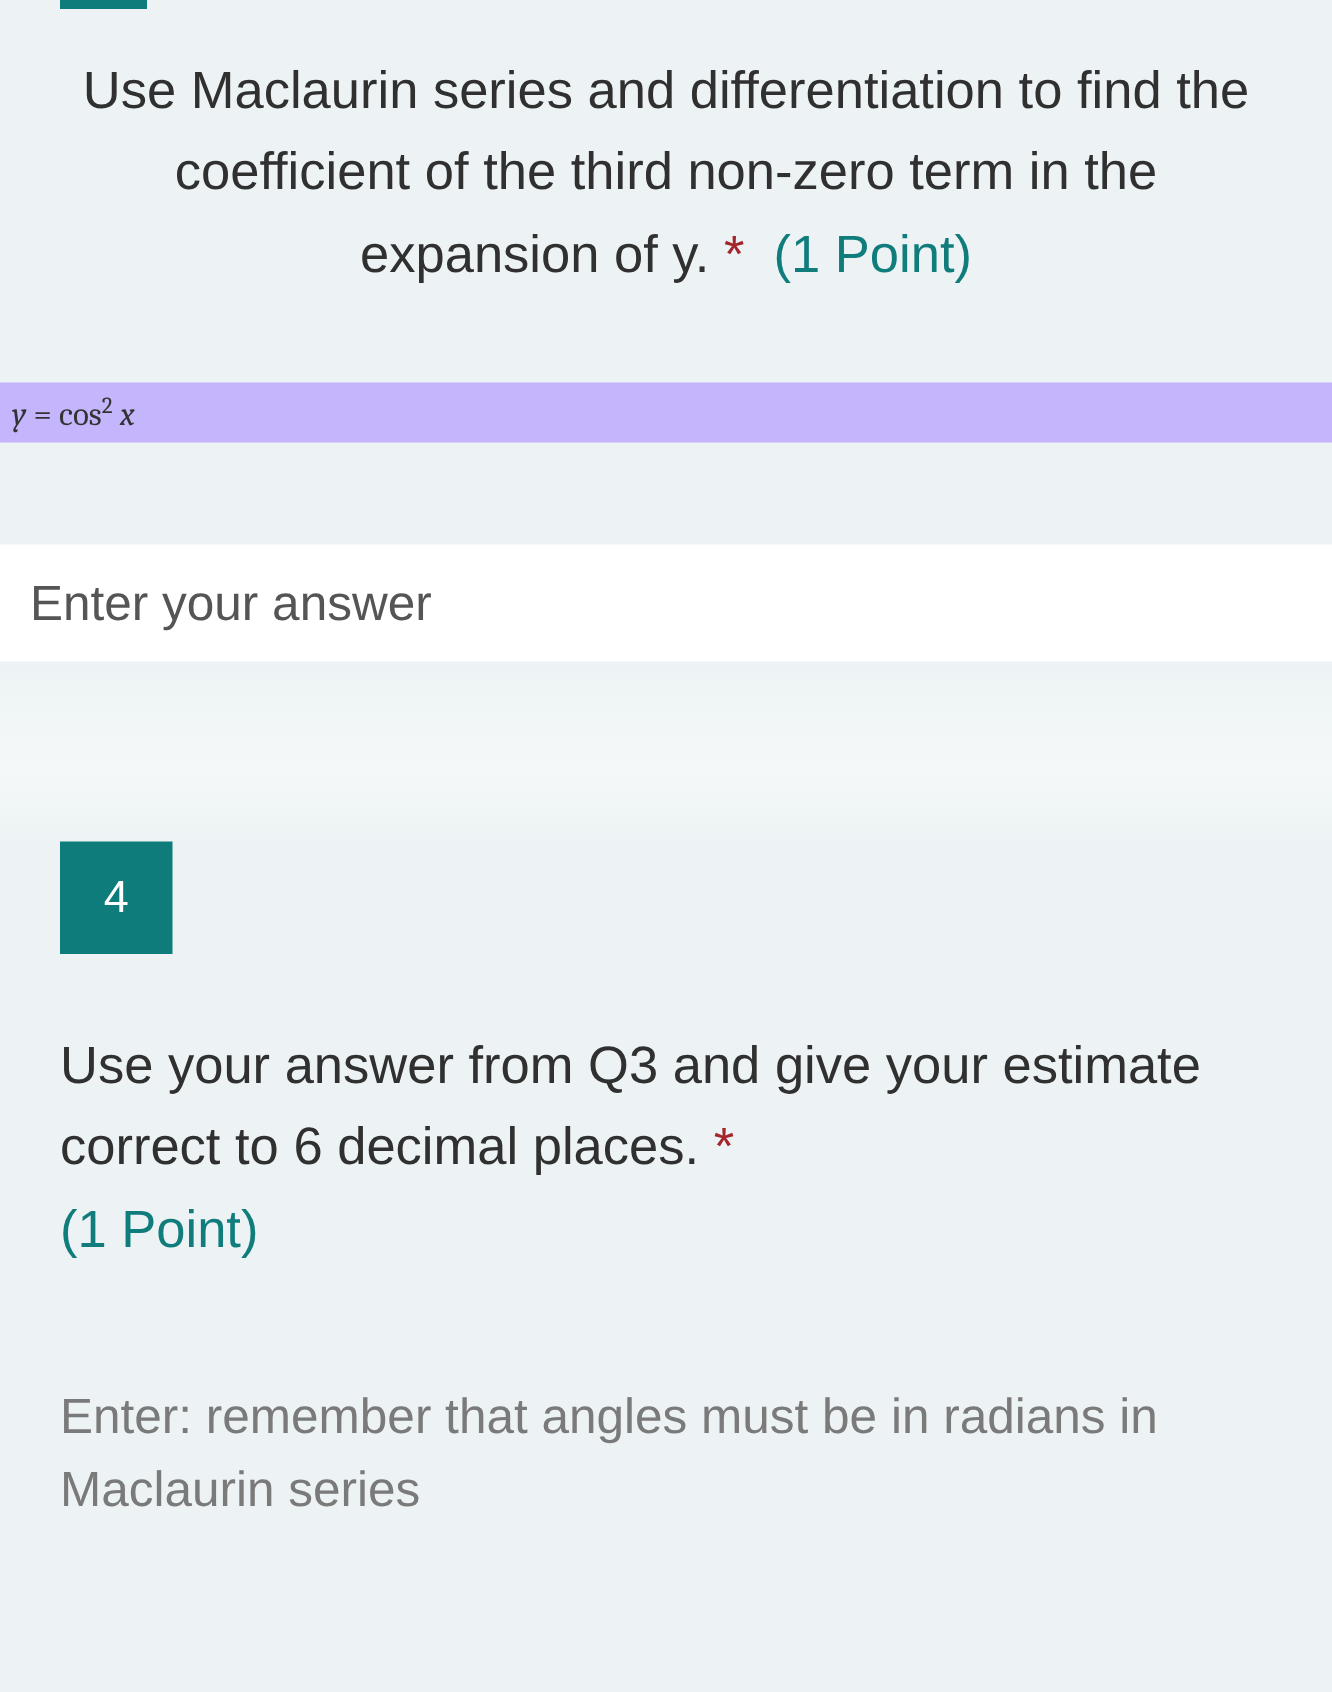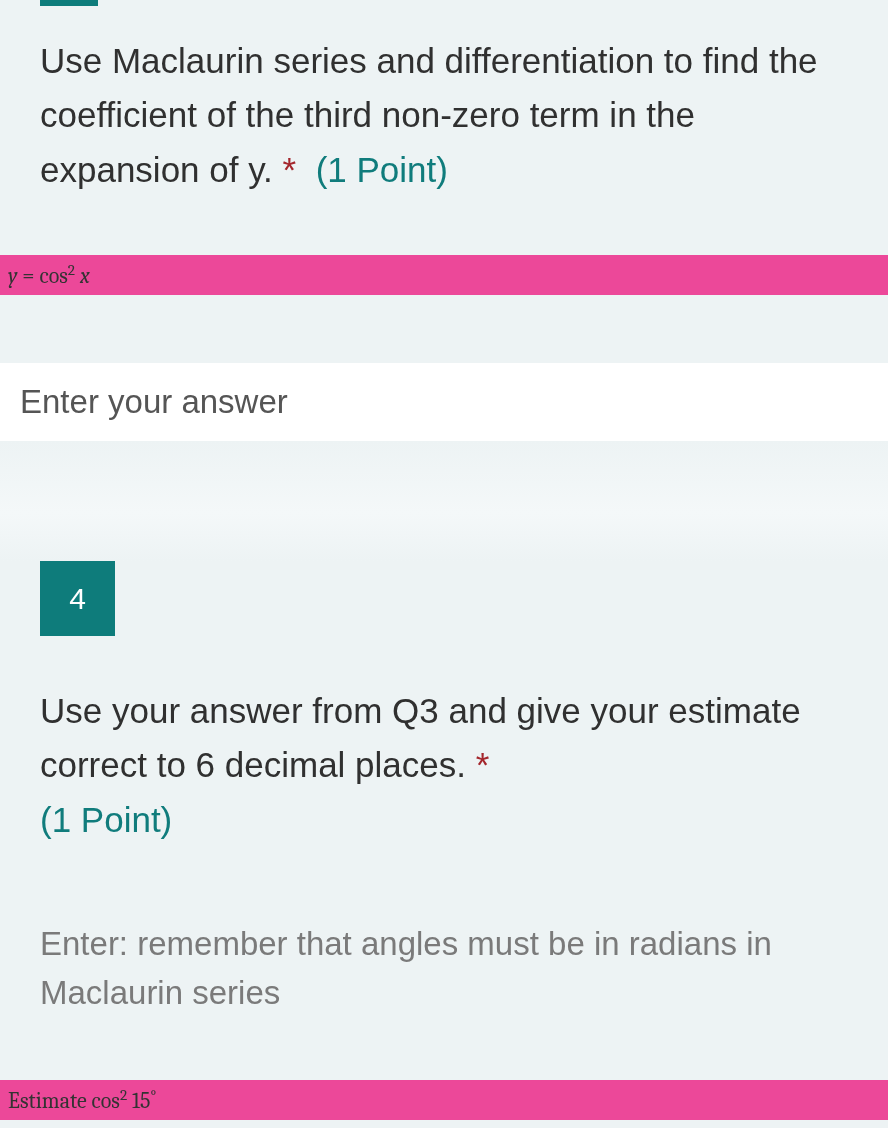--- a/index.html
+++ b/index.html
@@ -7,26 +7,27 @@
   body { color: #333; }
 
   .question-block { padding: 0 0 0 0; }
 
   .q-text {
     font-size: 35px;
     line-height: 1.55;
     color: #303030;
     padding: 28px 40px 0 40px;
     font-weight: 400;
+    text-align: center;
   }
   .required { color: #a4262c; }
   .points { color: #107c7c; }
 
   .formula-bar {
-    background: #ec4899;
+    background: #c4b5fd;
     font-family: "Cambria", "Times New Roman", serif;
     font-size: 22px;
     color: #333;
     padding: 6px 8px 6px 8px;
     margin-top: 58px;
     font-style: italic;
   }
   .formula-bar .sup { font-size: 0.7em; vertical-align: super; font-style: normal; }
   .formula-bar .var { font-style: italic; }
   .formula-bar .op { font-style: normal; }
@@ -111,18 +112,15 @@
   <div class="qnum">4</div>
 
   <div class="q4-text">
     <span>Use your answer from Q3 and give your estimate correct to 6 decimal places.</span>
     <span class="required">*</span><br>
     <span class="points">(1 Point)</span>
   </div>
 
   <div class="hint">Enter: remember that angles must be in radians in Maclaurin series</div>
 
-  <div class="formula-bar bottom">
-    <span class="rm">Estimate cos</span><span class="sup">2</span> <span class="rm">15</span><span class="deg">°</span>
-  </div>
 </div>
 
 <div class="bottom-strip"></div>
 
 </body></html>

